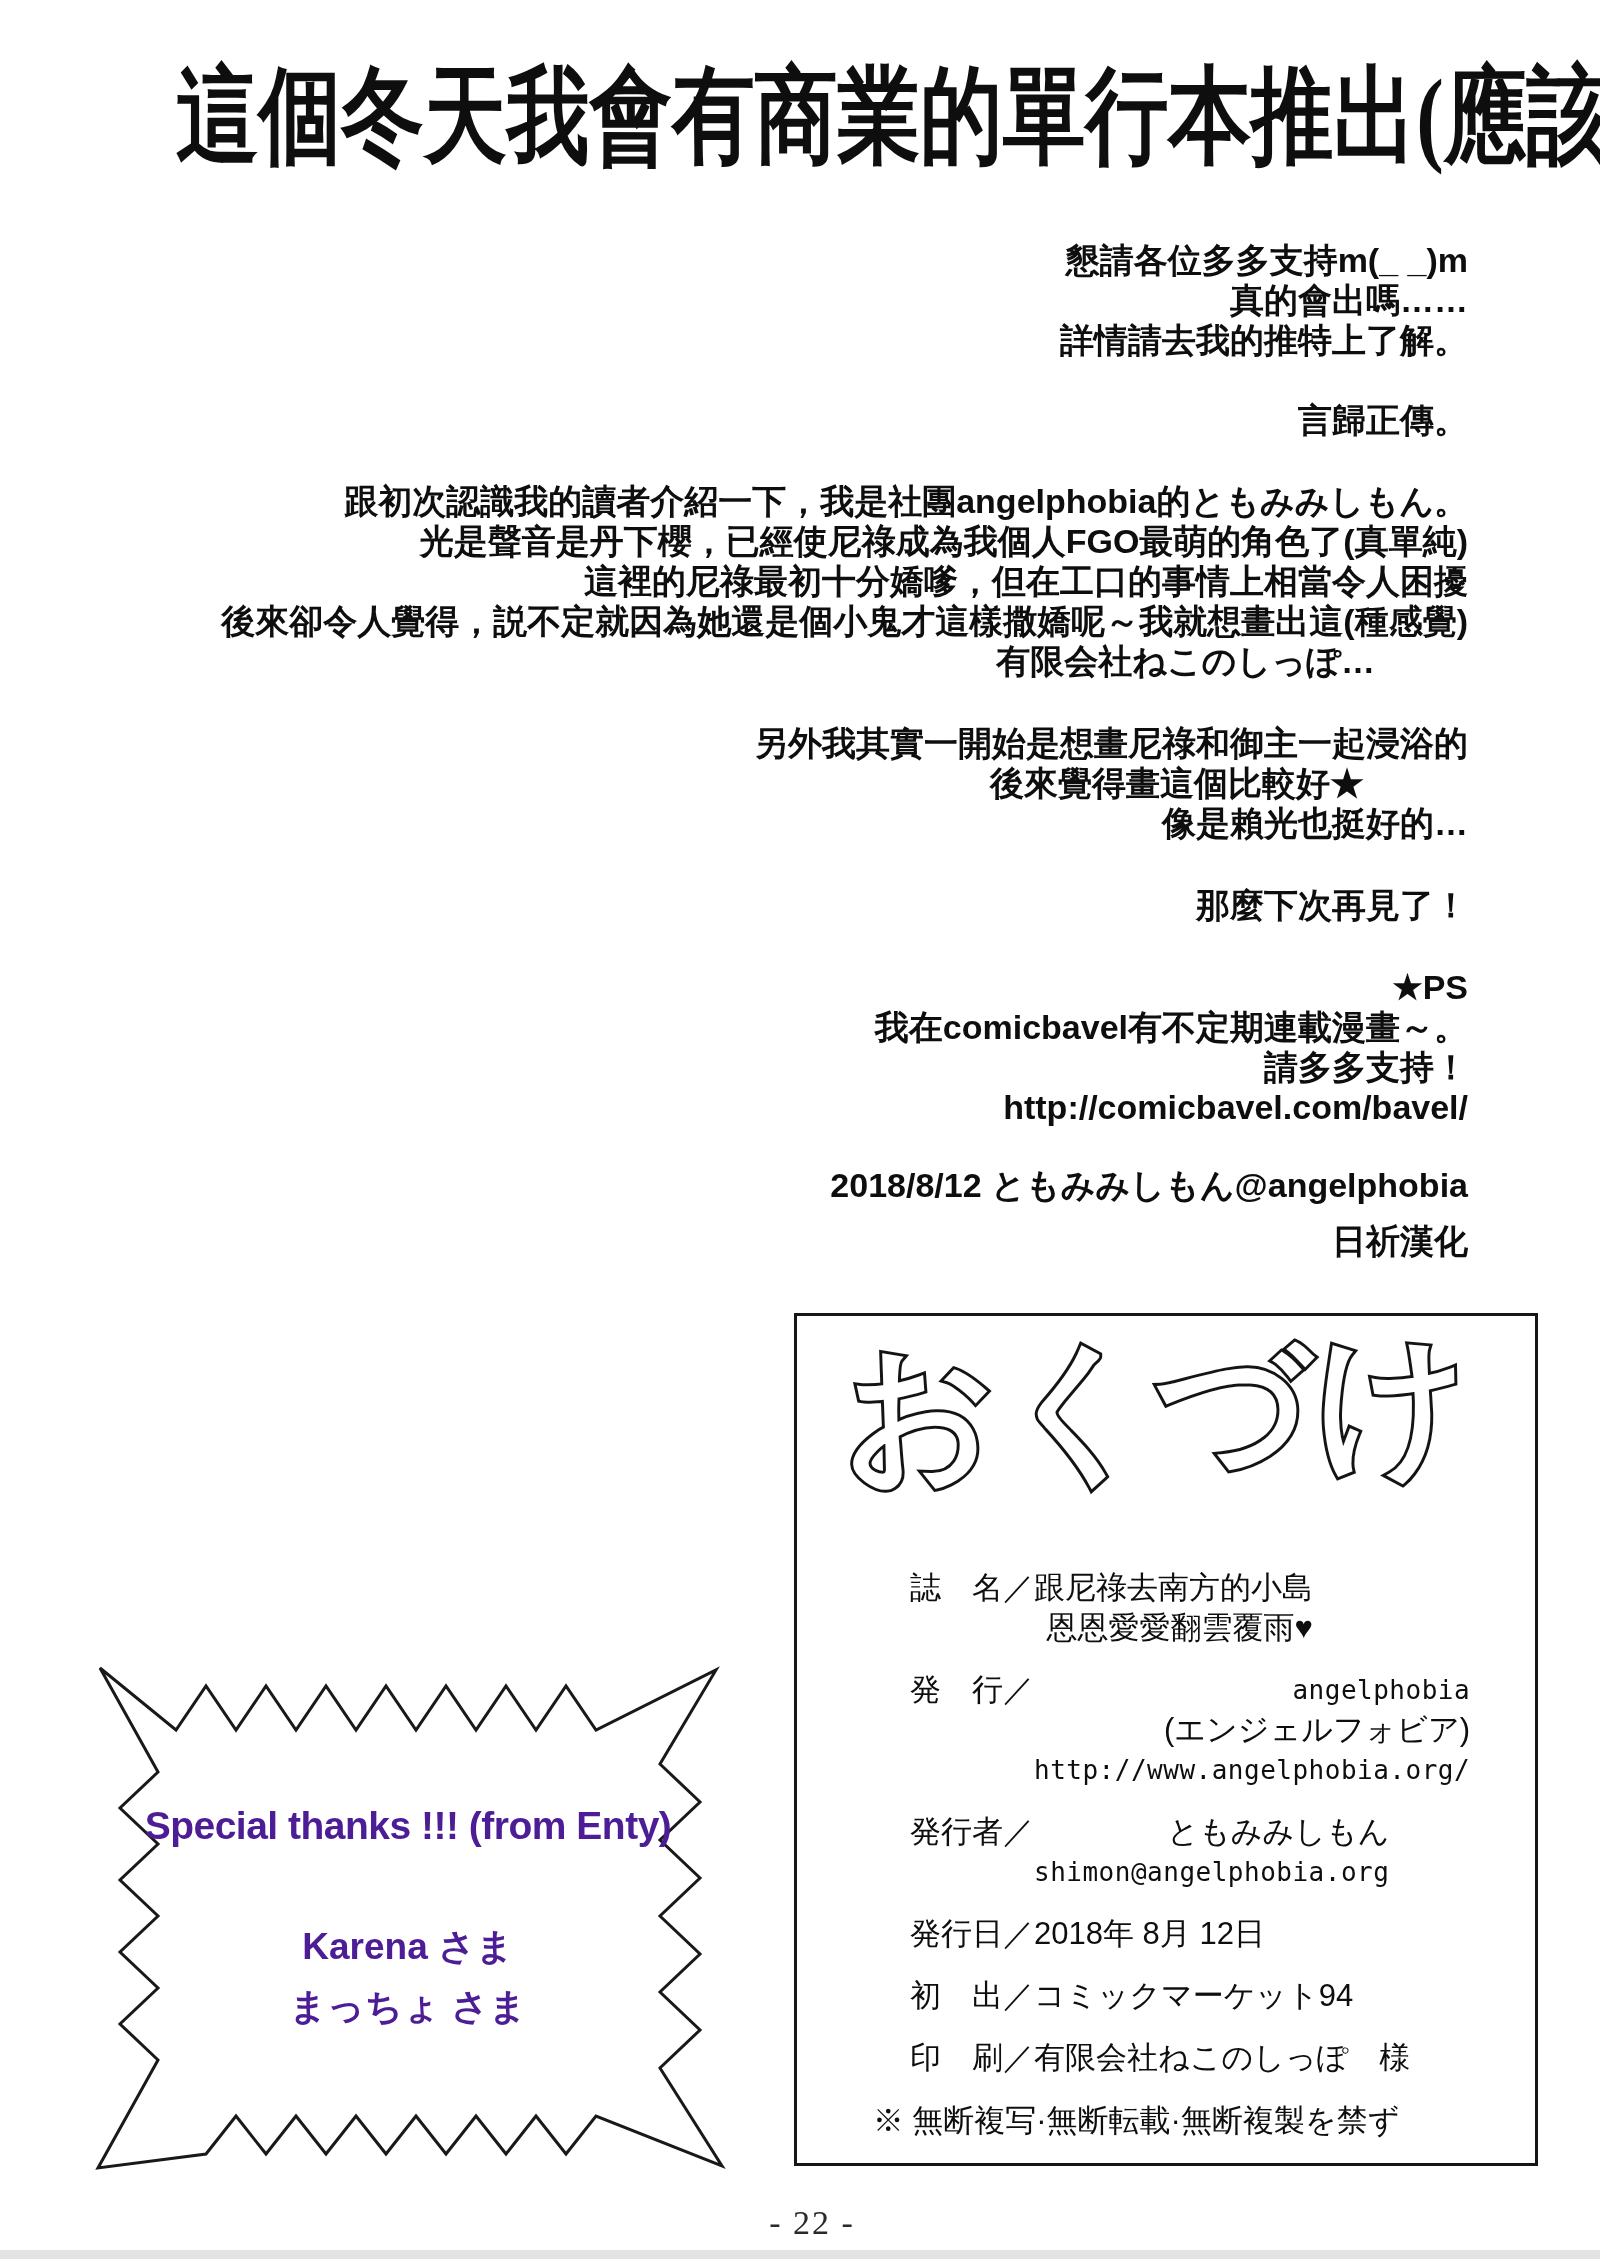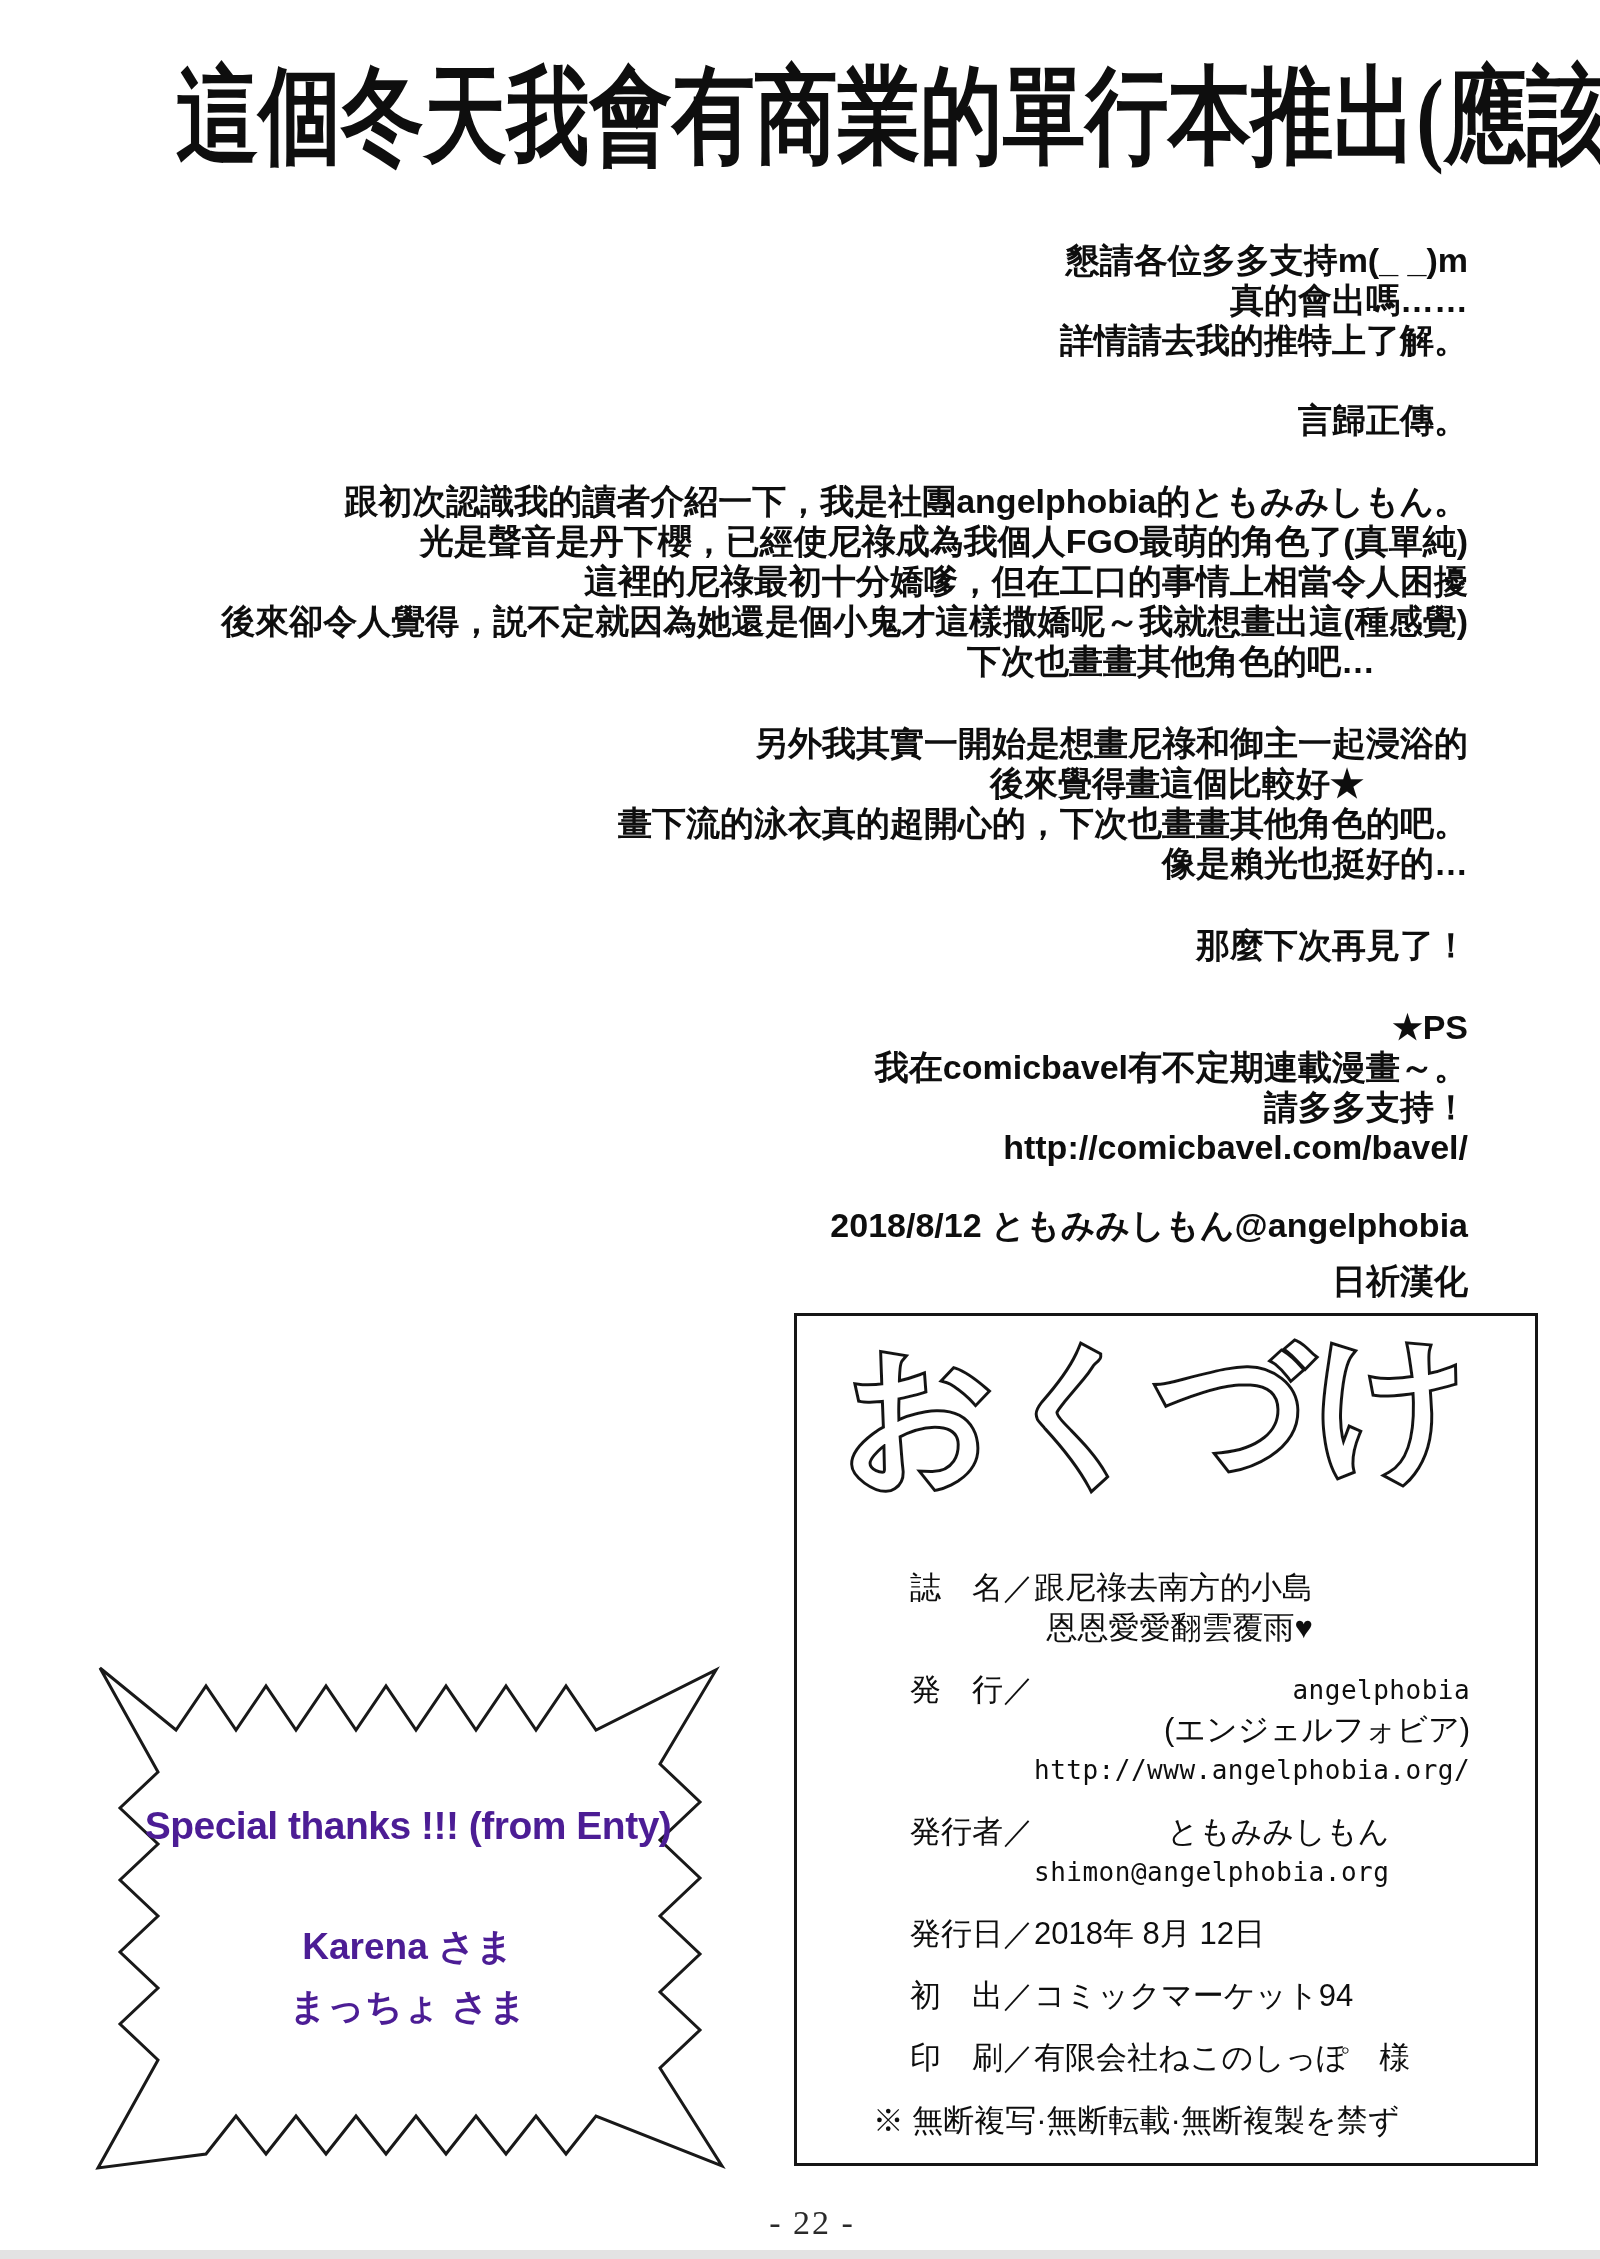--- a/index.html
+++ b/index.html
@@ -71,24 +71,23 @@
 
   <div class="body">
     <div class="ln">懇請各位多多支持m(_ _)m</div>
     <div class="ln">真的會出嗎……</div>
     <div class="ln">詳情請去我的推特上了解。</div>
     <div class="ln mt40">言歸正傳。</div>
     <div class="ln mt41">跟初次認識我的讀者介紹一下，我是社團angelphobia的ともみみしもん。</div>
     <div class="ln">光是聲音是丹下櫻，已經使尼祿成為我個人FGO最萌的角色了(真單純)</div>
     <div class="ln">這裡的尼祿最初十分嬌嗲，但在工口的事情上相當令人困擾</div>
     <div class="ln">後來卻令人覺得，説不定就因為她還是個小鬼才這樣撒嬌呢～我就想畫出這(種感覺)</div>
-    <div class="ln pr93">下次也畫畫其他角色的吧…</div>
+    <div class="ln pr93">有限会社ねこのしっぽ…</div>
     <div class="ln mt42">另外我其實一開始是想畫尼祿和御主一起浸浴的</div>
     <div class="ln pr104">後來覺得畫這個比較好★</div>
-    <div class="ln">畫下流的泳衣真的超開心的，下次也畫畫其他角色的吧。</div>
     <div class="ln">像是賴光也挺好的…</div>
     <div class="ln mt42">那麼下次再見了！</div>
     <div class="ln mt42">★PS</div>
     <div class="ln">我在comicbavel有不定期連載漫畫～。</div>
     <div class="ln">請多多支持！</div>
     <div class="ln">http://comicbavel.com/bavel/</div>
     <div class="ln mt38">2018/8/12 ともみみしもん@angelphobia</div>
     <div class="ln mt17 credit">日祈漢化</div>
   </div>
 

